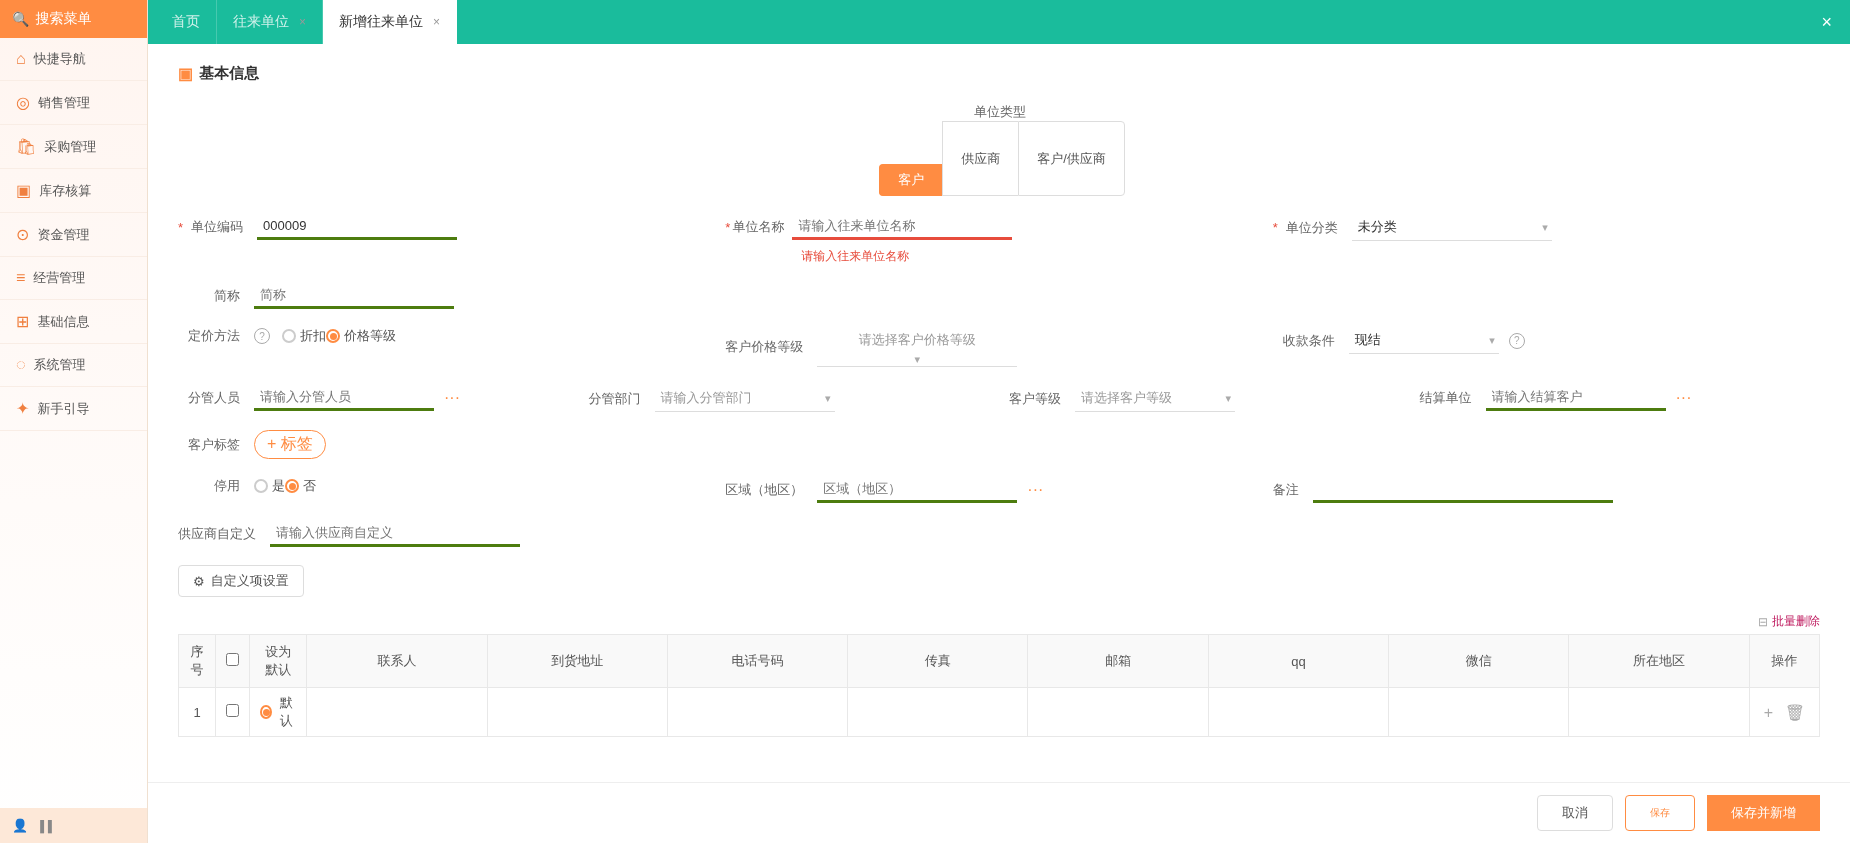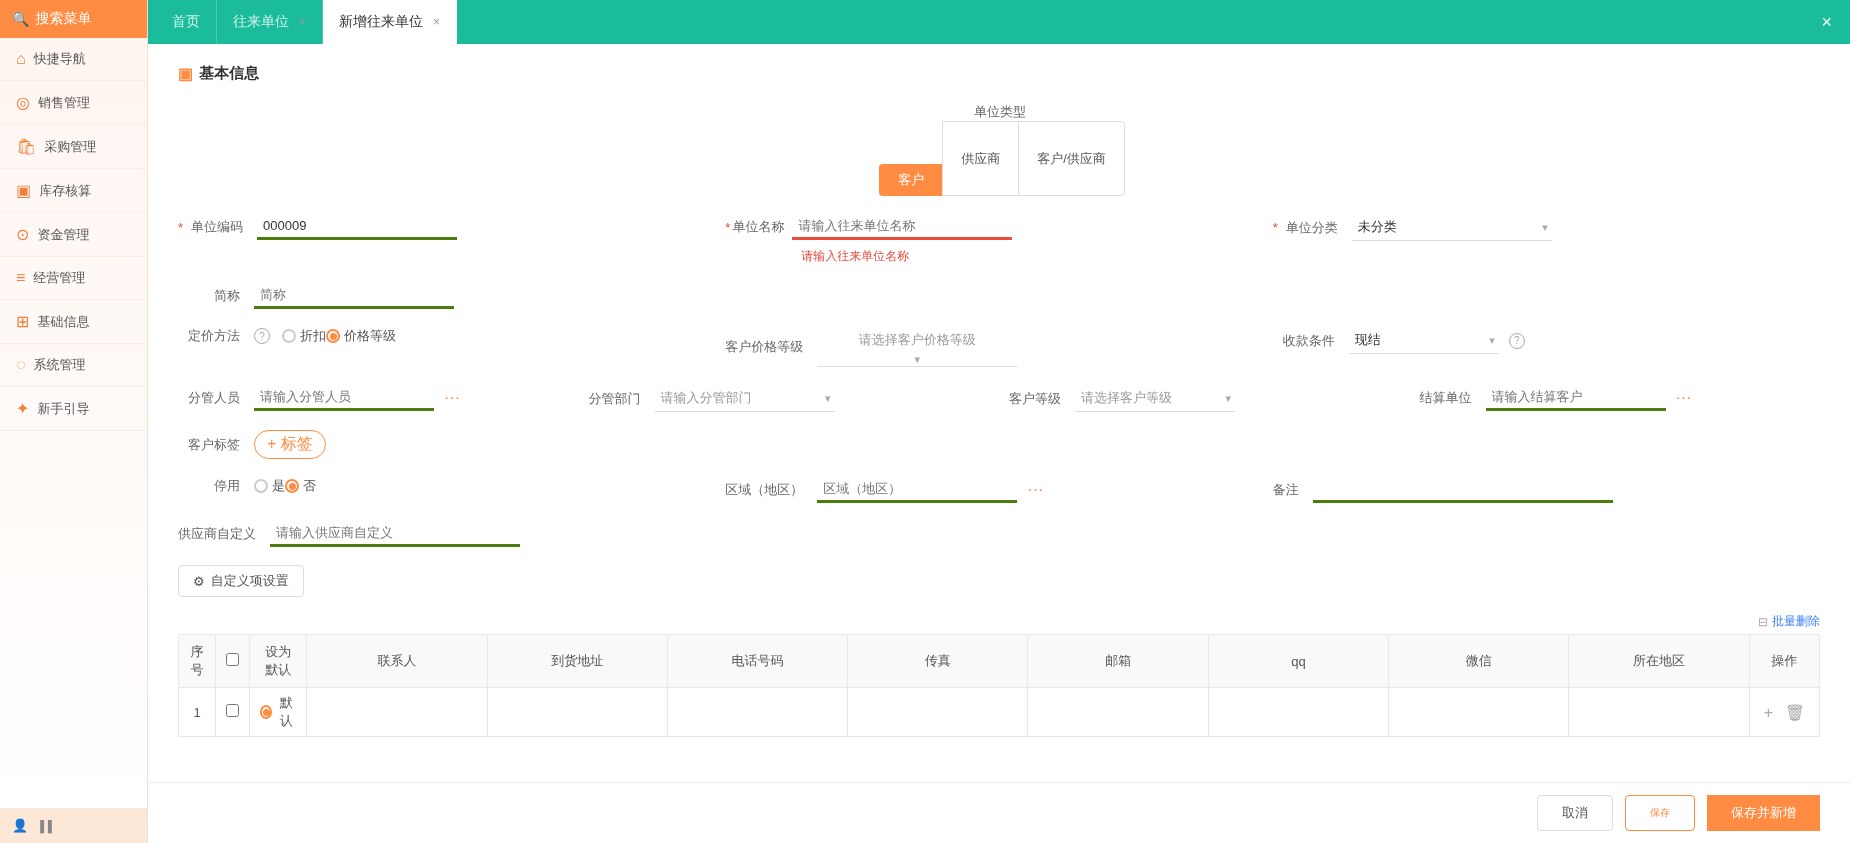--- a/index.html
+++ b/index.html
@@ -588,21 +588,21 @@
       </div>
     </div>
 
     <button class="custom-settings-btn">
       <span>⚙</span>
       <span>自定义项设置</span>
     </button>
 
     <div class="batch-delete">
       <span>⊟</span>
-      <span style="cursor:pointer; color:#3b82f6;">批量删除</span>
+      <span style="cursor:pointer; color:#be185d;">批量删除</span>
     </div>
 
     <table class="data-table">
       <thead>
         <tr>
           <th>序号</th>
           <th><input type="checkbox" style=""></th>
           <th>设为默认</th>
           <th>联系人</th>
           <th>到货地址</th>

